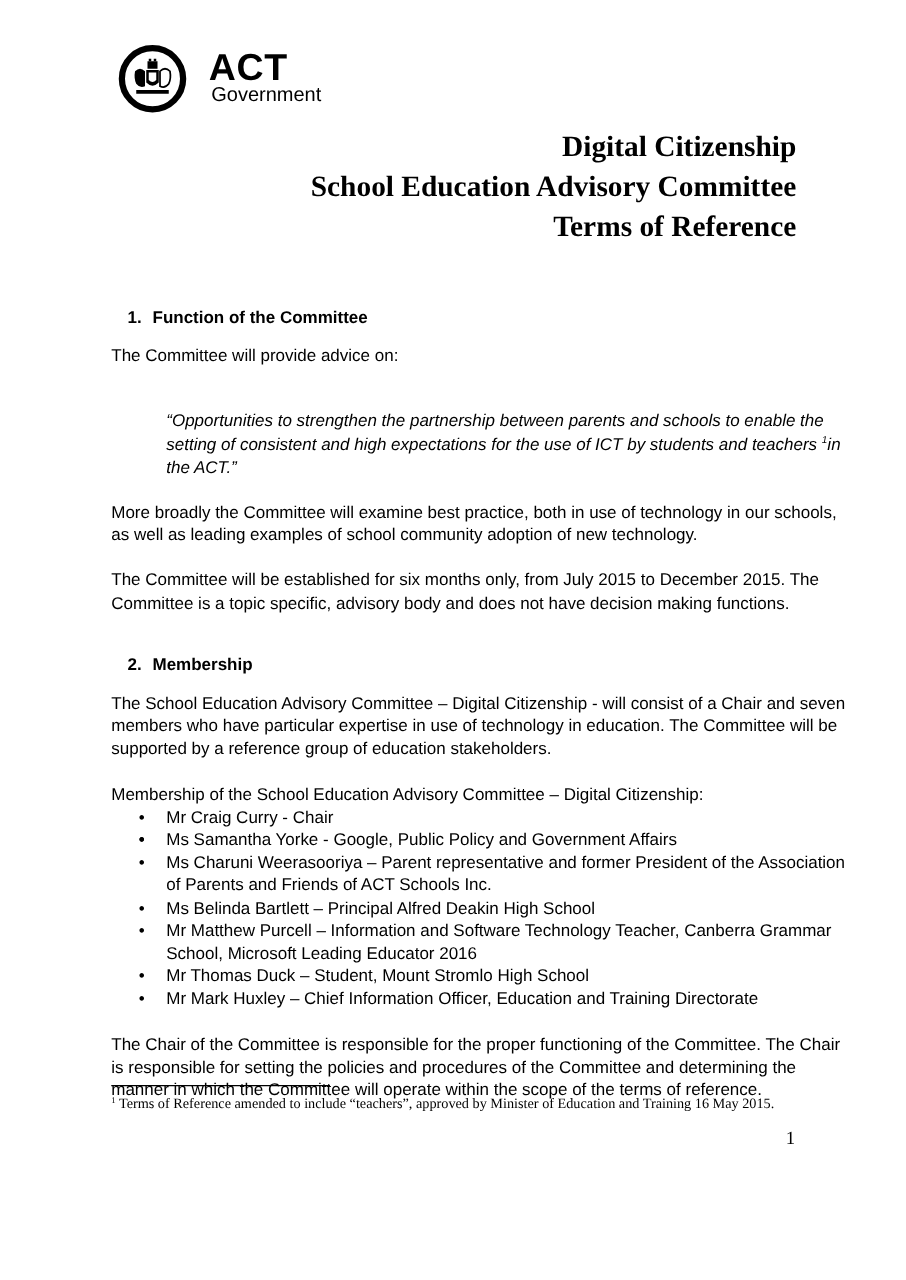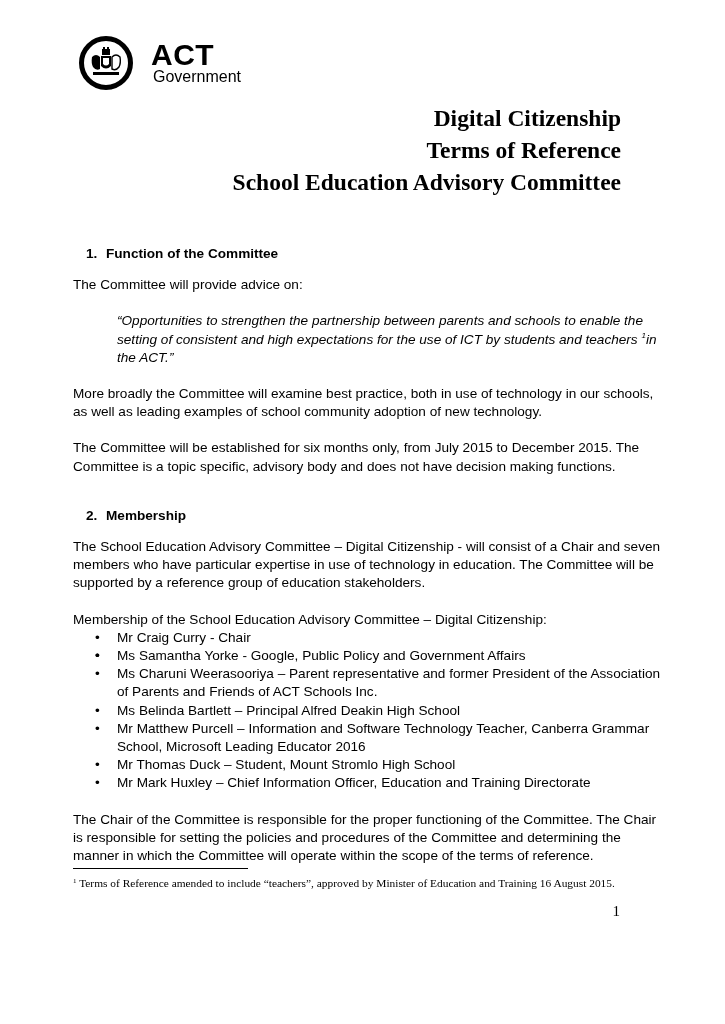--- a/index.html
+++ b/index.html
@@ -1,33 +1,33 @@
 <!DOCTYPE html>
 <html><head>
 <meta charset="utf-8">
 <style>
   html, body { margin: 0; padding: 0; background: #ffffff; }
   body { width: 725px; height: 1024px; position: relative; overflow: hidden; color: #000; font-family: "Liberation Sans", sans-serif; }
-  .page { position: absolute; left: 0; top: 0; width: 687px; height: 1024px; }
+  .page { position: absolute; left: 16px; top: 0; width: 687px; height: 1024px; }
 
   .logo { position: absolute; left: 79px; top: 36px; width: 140px; height: 62px; }
   .logo-ring { position: absolute; left: 0; top: 0; width: 54px; height: 54px; border: 5px solid #000; border-radius: 50%; box-sizing: border-box; }
   .logo-crest { position: absolute; left: 9px; top: 9px; width: 36px; height: 36px; }
   .logo-text-act { position: absolute; left: 72px; top: 4px; font-family: "Liberation Sans", sans-serif; font-weight: bold; font-size: 30px; letter-spacing: 0.5px; line-height: 30px; }
   .logo-text-gov { position: absolute; left: 74px; top: 35px; font-size: 16px; line-height: 12px; }
 
   .title-block { position: absolute; right: 66px; top: 102px; text-align: right; font-weight: bold; font-size: 23.5px; line-height: 32px; font-family: Liberation Serif, serif; }
   .title-block div { white-space: nowrap; }
 
   .content { position: absolute; left: 73px; top: 232px; width: 590px; font-size: 13.6px; line-height: 18.2px; }
   .h { font-weight: bold; margin: 13px; }
   .h .num { display: inline-block; width: 20px; }
   p { margin: 0; }
   .gap { height: 18px; }
-  .quote { font-style: italic; margin-left: 44px; margin-right: 4px; }
+  .quote { font-style: italic; margin-left: 44px; margin-right: 4px; margin-top: 16px; }
   sup { font-size: 8px; vertical-align: 6px; line-height: 0; }
   ul.members { list-style: none; margin: 0; padding: 0; }
   ul.members li { position: relative; padding-left: 44px; }
   ul.members li .bullet { position: absolute; left: 22px; top: 0; }
 
   .footnote-rule { position: absolute; left: 73px; top: 868px; width: 175px; height: 0; border-top: 1px solid #000; }
   .footnote { position: absolute; left: 73px; top: 876px; width: 590px; font-family: "Liberation Serif", serif; font-size: 11.4px; line-height: 14.5px; }
   .footnote sup { font-size: 7px; vertical-align: 4px; }
   .page-number { position: absolute; right: 67px; top: 903px; font-family: "Liberation Serif", serif; font-size: 15px; }
 </style>
@@ -47,22 +47,22 @@
       <path d="M4 12 Q8 8 12 12 L12 24 Q8 26 5 22 Q3 18 4 12 Z" fill="#000"></path>
       <path d="M24 12 Q28 8 32 12 Q33 18 31 22 Q28 26 24 24 Z" fill="none" stroke="#000" stroke-width="1.4"></path>
       <rect x="5" y="27" width="26" height="3" fill="#000"></rect>
     </svg>
     <div class="logo-text-act">ACT</div>
     <div class="logo-text-gov">Government</div>
   </div>
 
   <div class="title-block">
     <div>Digital Citizenship</div>
+    <div>School Education Advisory Committee</div>
     <div>Terms of Reference</div>
-    <div>School Education Advisory Committee</div>
   </div>
 
   <div class="content">
 
     <div>
       <p class="h"><span class="num">1.</span><span>Function of the Committee</span></p>
       <p>The Committee will provide advice on:</p>
       <div class="gap"></div>
       <p class="quote"><span>“Opportunities to strengthen the partnership between parents and schools to enable the setting of consistent and high expectations for the use of ICT by students and teachers </span><sup>1</sup><span>in the ACT.”</span></p>
       <div class="gap"></div>
@@ -91,16 +91,16 @@
     </div>
 
     <div class="gap"></div>
 
     <div>
       <p>The Chair of the Committee is responsible for the proper functioning of the Committee. The Chair is responsible for setting the policies and procedures of the Committee and determining the manner in which the Committee will operate within the scope of the terms of reference.</p>
     </div>
   </div>
 
   <div class="footnote-rule"></div>
-  <div class="footnote"><sup>1</sup><span> Terms of Reference amended to include “teachers”, approved by Minister of Education and Training 16 August 2015.</span></div>
+  <div class="footnote"><sup>1</sup><span> Terms of Reference amended to include “teachers”, approved by Minister of Education and Training 16 May 2015.</span></div>
 
   <div class="page-number">1</div>
 </div>
 
 </body></html>

